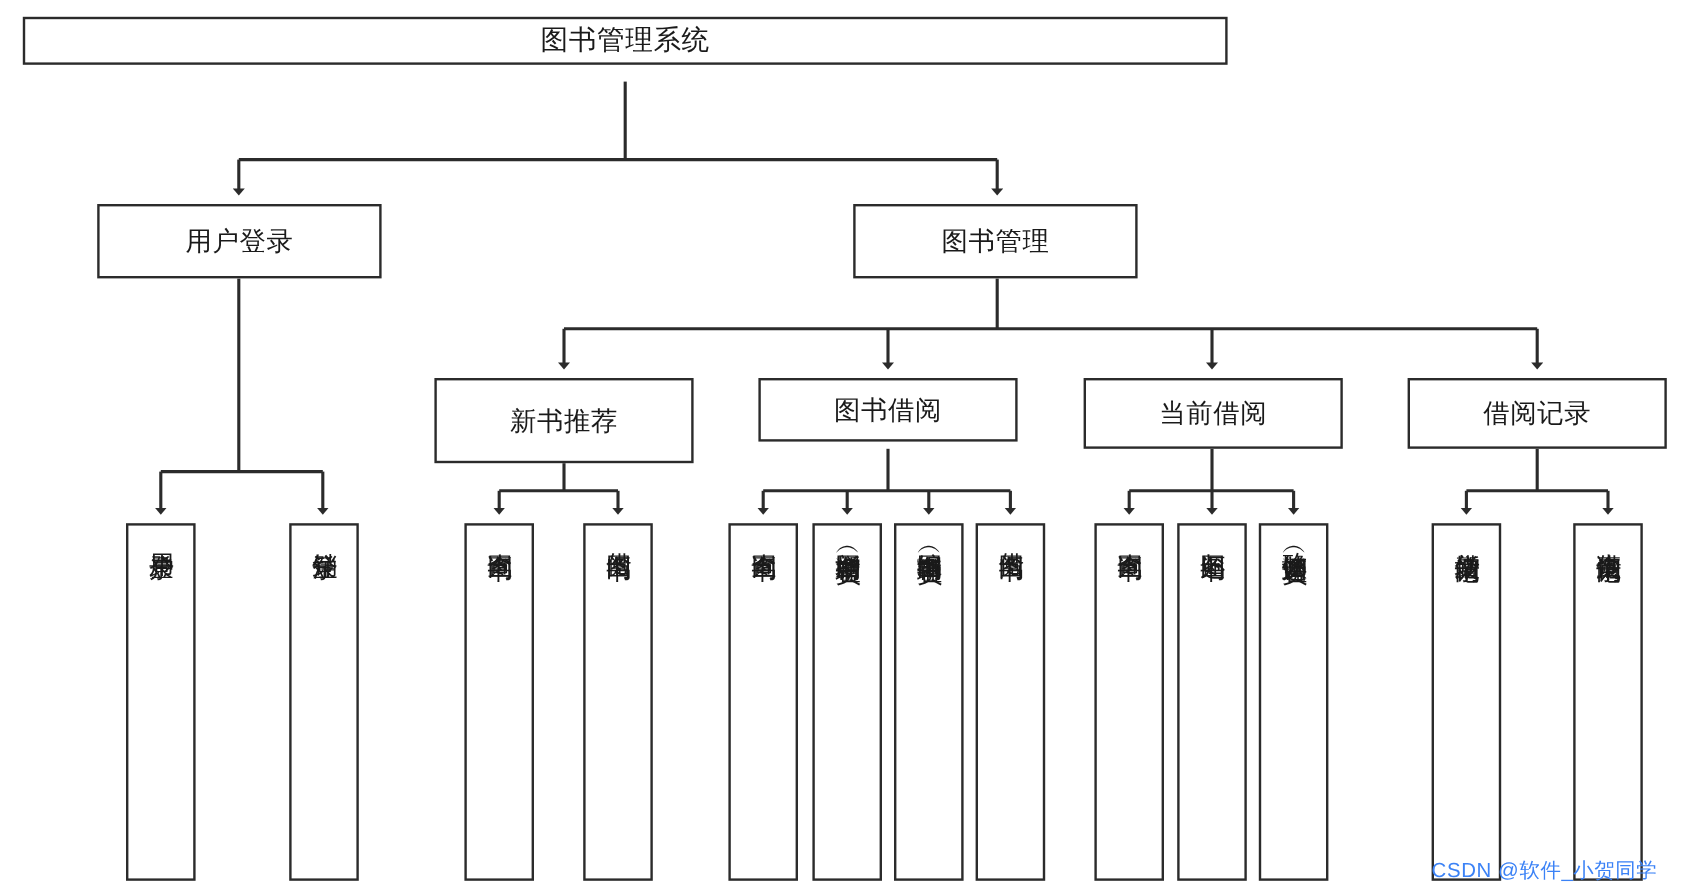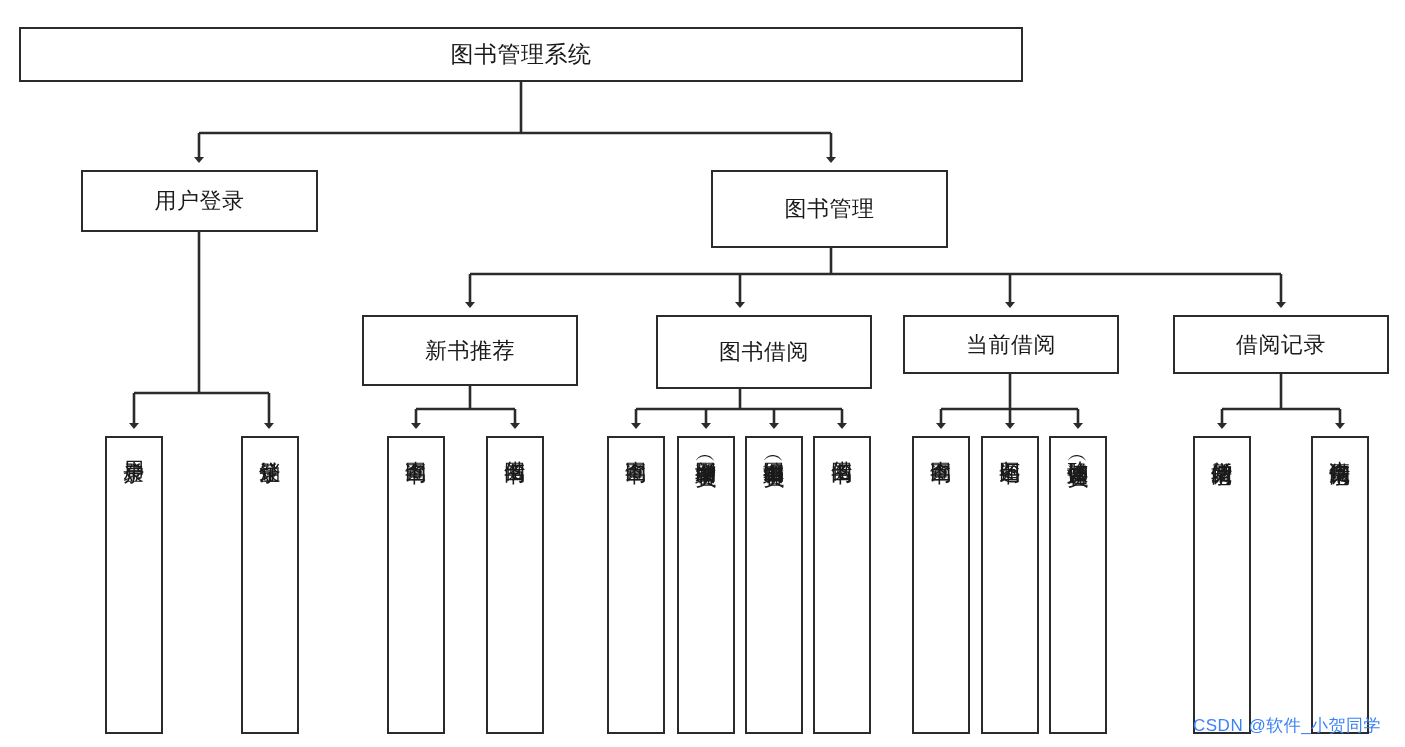--- a/index.html
+++ b/index.html
@@ -119,35 +119,35 @@
       <path d="M1010,409 L1010,426" marker-end="url(#arrow)"></path>
       <path d="M1078,409 L1078,426" marker-end="url(#arrow)"></path>
 
       <path d="M1281,374 L1281,409"></path>
       <path d="M1222,409 L1340,409"></path>
       <path d="M1222,409 L1222,426" marker-end="url(#arrow)"></path>
       <path d="M1340,409 L1340,426" marker-end="url(#arrow)"></path>
     </g>
   </svg>
 
-  <div class="node root" style="left:19px; top:27px; width:1004px; height:55px;">
+  <div class="node root" style="left:19px; top:14px; width:1004px; height:40px;">
     <span class="label">图书管理系统</span>
   </div>
 
   <div class="node" style="left:81px; top:170px; width:237px; height:62px;">
     <span class="label">用户登录</span>
   </div>
-  <div class="node" style="left:711px; top:170px; width:237px; height:78px;">
+  <div class="node" style="left:711px; top:170px; width:237px; height:62px;">
     <span class="label">图书管理</span>
   </div>
 
   <div class="node" style="left:362px; top:315px; width:216px; height:71px;">
     <span class="label">新书推荐</span>
   </div>
-  <div class="node" style="left:632px; top:315px; width:216px; height:74px;margin-left:24px;">
+  <div class="node" style="left:632px; top:315px; width:216px; height:53px;">
     <span class="label">图书借阅</span>
   </div>
   <div class="node" style="left:903px; top:315px; width:216px; height:59px;">
     <span class="label">当前借阅</span>
   </div>
   <div class="node" style="left:1173px; top:315px; width:216px; height:59px;">
     <span class="label">借阅记录</span>
   </div>
 
   <div class="node leaf" style="left:105px; top:436px; width:58px; height:298px;">

